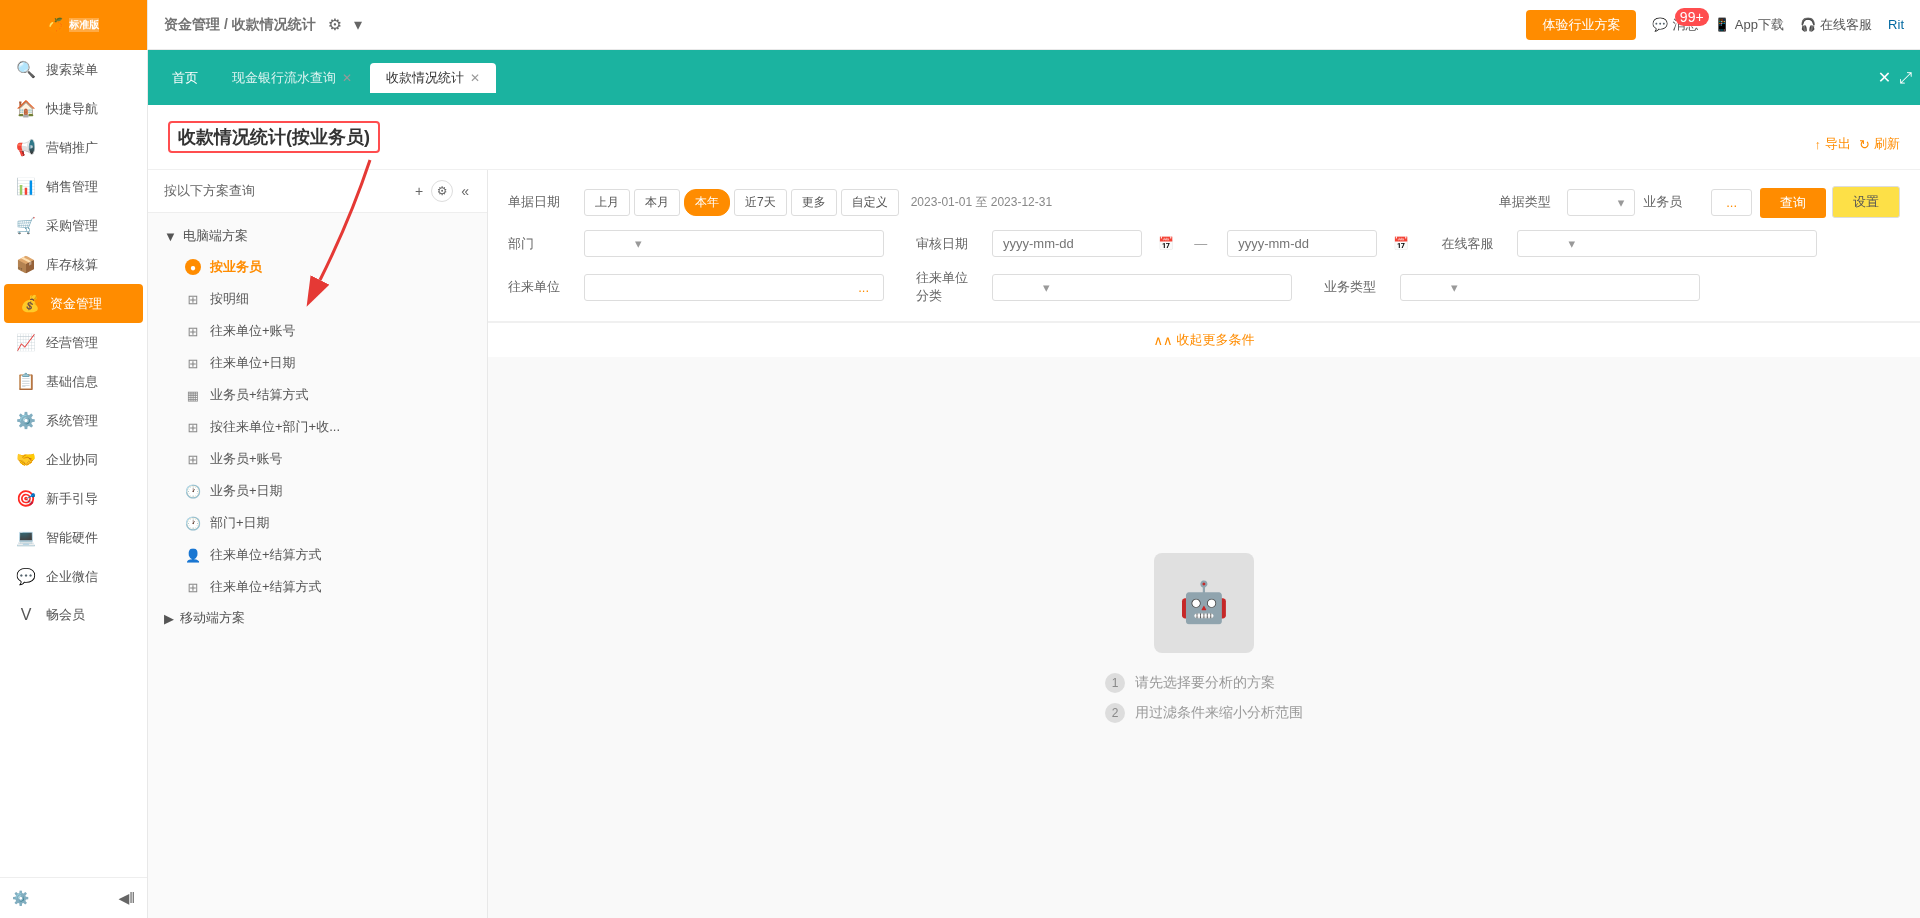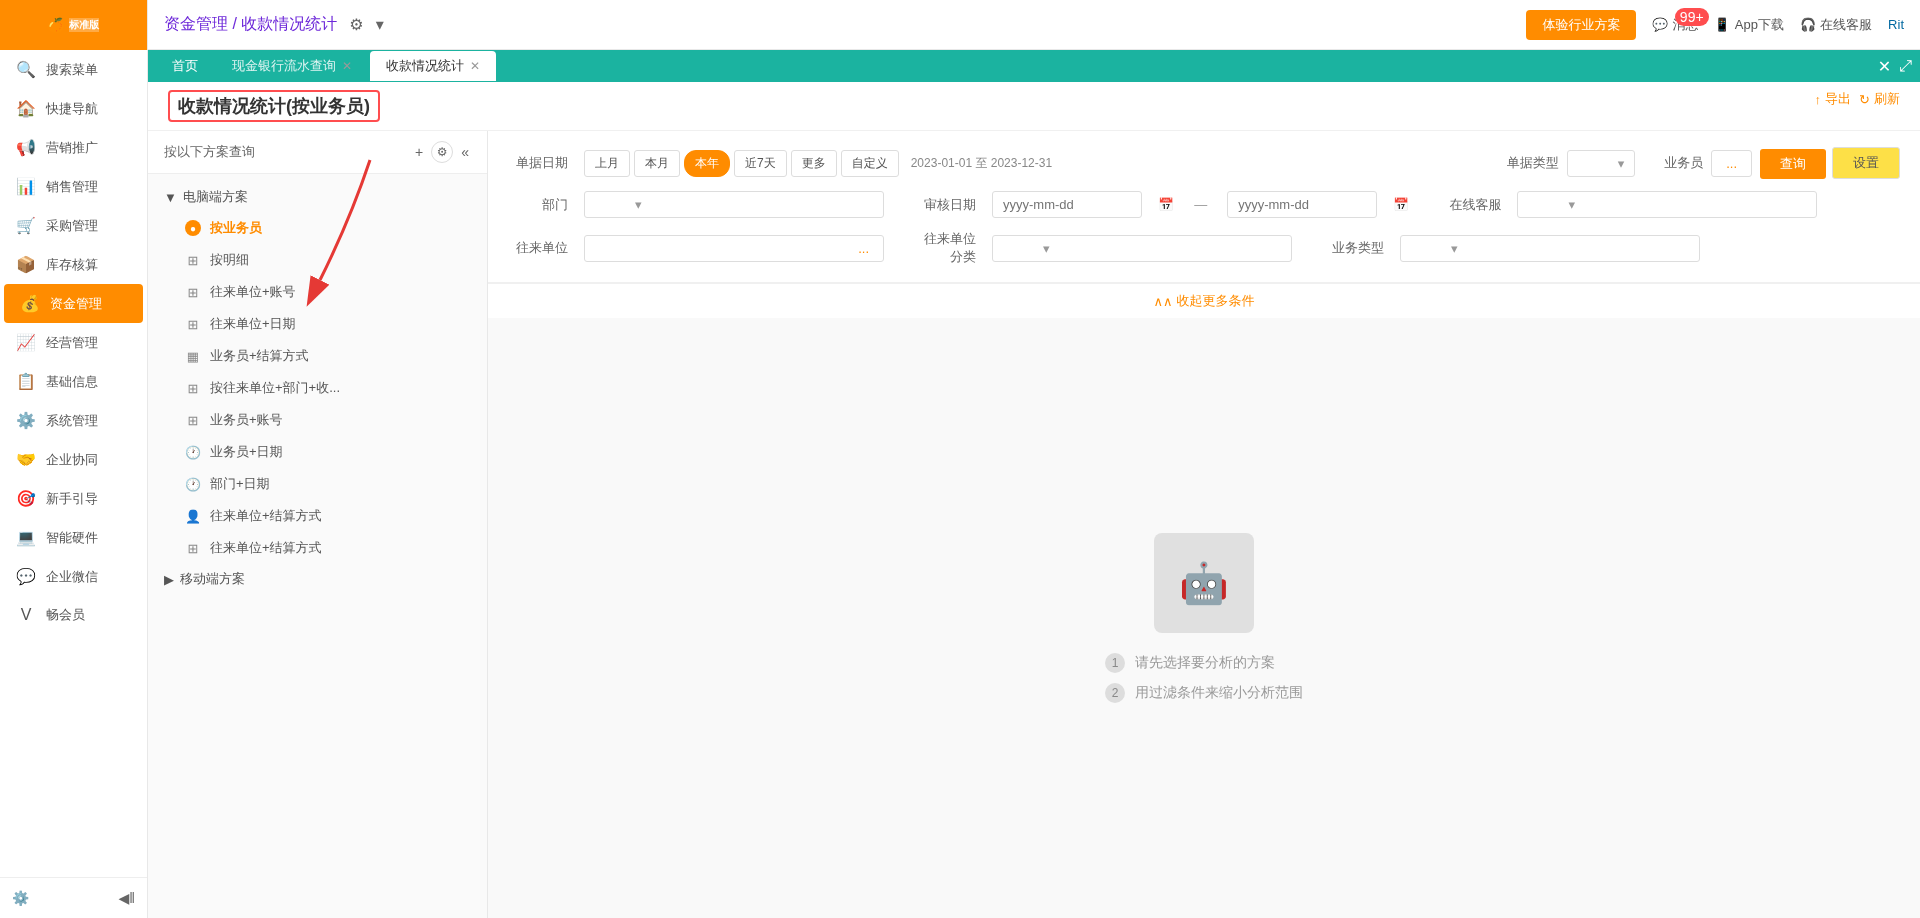--- a/index.html
+++ b/index.html
@@ -16,46 +16,46 @@
     .sidebar-item.active { background: #ff8c00; color: white; border-radius: 4px; margin: 0 4px; }
     .sidebar-item .icon { font-size: 16px; width: 20px; text-align: center; }
     .sidebar-footer { padding: 10px; display: flex; align-items: center; justify-content: space-between; border-top: 1px solid #eee; }
 
     
     .main-area { flex: 1; display: flex; flex-direction: column; overflow: hidden; }
 
     
     .top-header { height: 50px; background: #fff; display: flex; align-items: center; justify-content: space-between; padding: 0 16px; border-bottom: 1px solid #e8e8e8; flex-shrink: 0; }
     .top-header-left { display: flex; align-items: center; gap: 12px; }
-    .breadcrumb-area { display: flex; align-items: center; gap: 8px; color: #6d28d9; font-size: 16px; }
+    .breadcrumb-area { display: flex; align-items: center; gap: 8px; color: #737373; font-size: 14px; font-weight: bold; }
     .industry-btn { background: #ff8c00; color: white; border: none; padding: 6px 16px; border-radius: 4px; cursor: pointer; font-size: 13px; }
     .gear-icon-btn { background: none; border: none; cursor: pointer; color: #666; font-size: 16px; }
     .header-right { display: flex; align-items: center; gap: 16px; }
     .msg-btn { display: flex; align-items: center; gap: 4px; cursor: pointer; color: #555; font-size: 13px; position: relative; }
     .badge { background: #ff4d4f; color: white; font-size: 14px; border-radius: 10px; padding: 1px 5px; position: absolute; top: -8px; right: -10px; }
     .app-download { display: flex; align-items: center; gap: 4px; cursor: pointer; color: #555; font-size: 13px; }
     .online-service { display: flex; align-items: center; gap: 4px; cursor: pointer; color: #555; font-size: 13px; }
 
     
-    .tab-bar { height: 32px; background: #1bb3a0; display: flex; align-items: center; padding: 0 8px; gap: 2px; flex-shrink: 0; }
+    .tab-bar { height: 55px; background: #1bb3a0; display: flex; align-items: center; padding: 0 8px; gap: 2px; flex-shrink: 0; }
     .tab-item { display: flex; align-items: center; gap: 6px; padding: 6px 16px; cursor: pointer; color: rgba(255,255,255,0.85); border-radius: 4px 4px 0 0; font-size: 13px; }
     .tab-item.home { color: white; }
     .tab-item.active { background: white; color: #333; border-radius: 4px 4px 0 0; }
     .tab-item .close-btn { font-size: 12px; color: #999; cursor: pointer; }
     .tab-bar-right { margin-left: auto; display: flex; align-items: center; gap: 8px; }
     .window-btn { background: none; border: none; color: white; cursor: pointer; font-size: 16px; }
 
     
     .content-area { flex: 1; background: #f0f2f5; overflow: hidden; display: flex; }
 
     
     .page-container { flex: 1; background: white; margin: 0; display: flex; flex-direction: column; overflow: hidden; }
 
     
-    .page-header { display: flex; align-items: flex-start; justify-content: space-between; padding: 8px 20px; border-bottom: 1px solid #f0f0f0; background: white; flex-shrink: 0; }
+    .page-header { display: flex; align-items: flex-end; justify-content: space-between; padding: 16px 20px; border-bottom: 1px solid #f0f0f0; background: white; flex-shrink: 0; }
     .page-title-box { display: flex; align-items: center; gap: 8px; }
     .page-header-actions { display: flex; gap: 8px; }
     .export-btn, .refresh-btn { display: flex; align-items: center; gap: 4px; background: none; border: none; cursor: pointer; color: #ff8c00; font-size: 13px; }
 
     
     .split-layout { display: flex; flex: 1; overflow: hidden; }
 
     
     .left-panel { width: 340px; border-right: 1px solid #e8e8e8; background: #fafafa; flex-shrink: 0; overflow-y: auto; }
     .left-panel-header { display: flex; align-items: center; justify-content: space-between; padding: 10px 16px; border-bottom: 1px solid #eee; background: white; }
@@ -70,21 +70,21 @@
     .orange-circle { width: 16px; height: 16px; border-radius: 50%; background: #ff8c00; display: flex; align-items: center; justify-content: center; }
     .mobile-group { display: flex; align-items: center; gap: 6px; padding: 6px 16px; font-size: 13px; color: #555; cursor: pointer; }
 
     
     .right-panel { flex: 1; display: flex; flex-direction: column; overflow: hidden; }
 
     
     .filter-area { padding: 16px 20px; background: white; border-bottom: 1px solid #f0f0f0; }
     .filter-row { display: flex; align-items: center; gap: 16px; margin-bottom: 12px; }
     .filter-row:last-child { margin-bottom: 0; }
-    .filter-label { color: #666; font-size: 13px; width: 60px; flex-shrink: 0; text-align: right; }
+    .filter-label { color: #666; font-size: 13px; width: 60px; flex-shrink: 0; }
     .date-selector { display: flex; align-items: center; gap: 4px; flex: 1; }
     .date-btn { padding: 4px 10px; border: 1px solid #ddd; border-radius: 3px; background: white; cursor: pointer; font-size: 12px; color: #555; }
     .date-btn.active { background: #ff8c00; color: white; border-color: #ff8c00; border-radius: 12px; }
     .date-range-text { font-size: 12px; color: #888; margin-left: 8px; }
     .filter-select { display: flex; align-items: center; border: 1px solid #ddd; border-radius: 3px; padding: 5px 10px; background: white; cursor: pointer; font-size: 13px; color: #555; gap: 40px; flex: 1; max-width: 300px; }
     .filter-select .caret { color: #999; }
     .input-field { border: 1px solid #ddd; border-radius: 3px; padding: 5px 10px; font-size: 13px; color: #ccc; flex: 1; max-width: 200px; }
     .dash { margin: 0 4px; color: #999; }
     .calendar-icon { color: #999; cursor: pointer; }
     .more-dots { color: #ff8c00; cursor: pointer; margin: 0 4px; }

